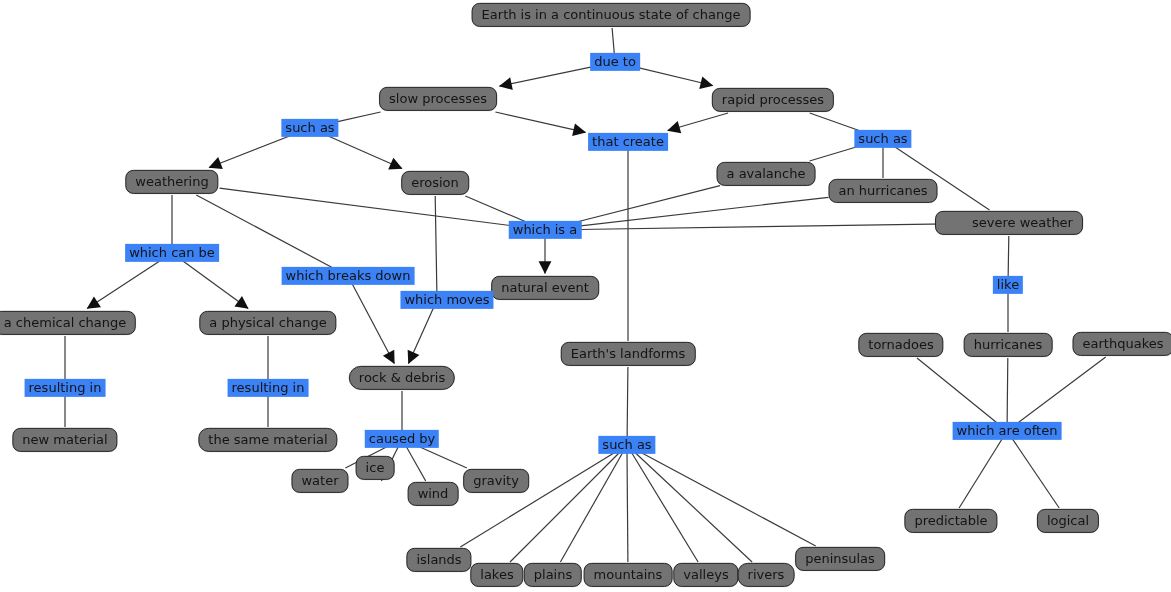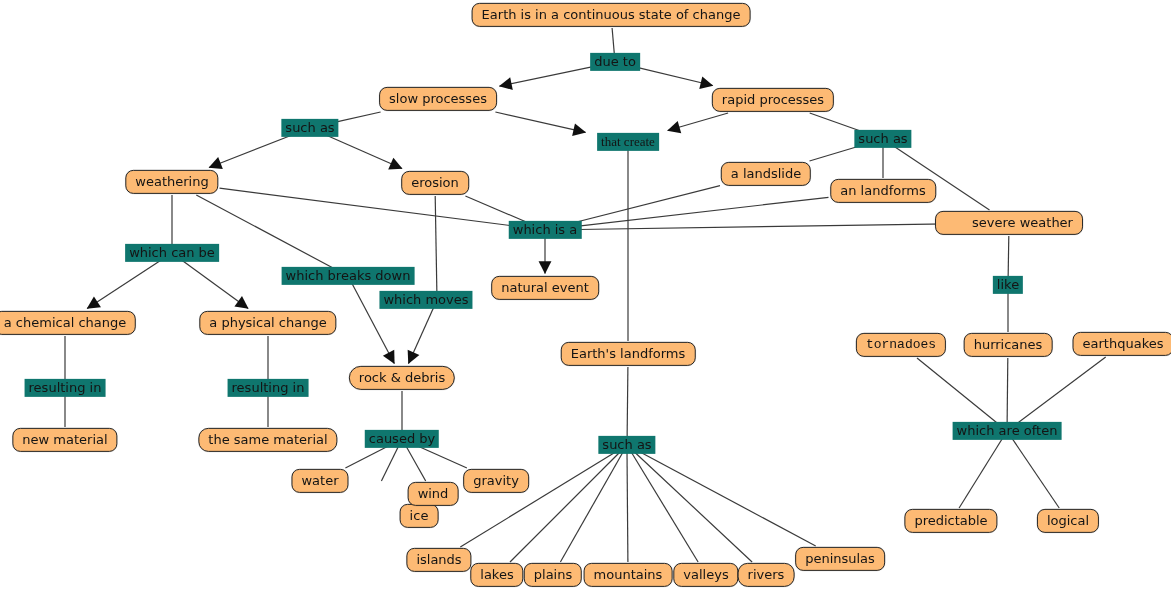--- a/index.html
+++ b/index.html
@@ -25,28 +25,28 @@
     position: absolute;
     transform: translate(-50%, -50%);
     white-space: nowrap;
     z-index: 2;
     font-size: 13px;
     color: #141414;
     line-height: 1.25;
     cursor: default;
   }
   .node.concept {
-    background: #fdba74;
+    background: #737373;
     border: 1.5px solid #252525;
     border-radius: 8px;
     padding: 3px 9px;
     box-shadow: 0 0 0 0.5px rgba(0,0,0,0.08);
   }
   .node.link {
-    background: #0f766e;
+    background: #3b82f6;
     padding: 1px 4px;
   }
 </style>
 </head>
 <body>
 
 <div id="canvas">
   <svg id="edges" width="1171" height="592" viewBox="0 0 1171 592">
     <defs>
       <marker id="arrowhead" markerUnits="userSpaceOnUse" markerWidth="14" markerHeight="14" viewBox="0 0 12 12" refX="11" refY="6" orient="auto">
@@ -104,49 +104,49 @@
       <line x1="1003.3" y1="437.0" x2="959.1" y2="508.0" stroke="#3a3a3a" stroke-width="1.2"></line>
       <line x1="1011.1" y1="437.0" x2="1059.2" y2="508.0" stroke="#3a3a3a" stroke-width="1.2"></line>
     </svg>
 
 <div class="node concept" style="left: 611px; top: 15px;">Earth is in a continuous state of change</div>
     <div class="node link" style="left: 615px; top: 62px;">due to</div>
     <div class="node concept" style="left: 438px; top: 99px;">slow processes</div>
     <div class="node concept" style="left: 773px; top: 100px;">rapid processes</div>
     <div class="node link" style="left: 310px; top: 128px;">such as</div>
     <div class="node link" style="left: 883px; top: 139px;">such as</div>
-    <div class="node link" style="left: 628px; top: 142px; font-family: Liberation Serif, serif;">that create</div>
+    <div class="node link" style="left: 628px; top: 142px;">that create</div>
     <div class="node concept" style="left: 172px; top: 182px;">weathering</div>
     <div class="node concept" style="left: 435px; top: 183px;">erosion</div>
-    <div class="node concept" style="left: 766px; top: 174px;">a landslide</div>
-    <div class="node concept" style="left: 883px; top: 191px;">an landforms</div>
+    <div class="node concept" style="left: 766px; top: 174px;">a avalanche</div>
+    <div class="node concept" style="left: 883px; top: 191px;">an hurricanes</div>
     <div class="node concept" style="left: 1009px; top: 223px; padding-left: 36px;">severe weather</div>
     <div class="node link" style="left: 545px; top: 230px;">which is a</div>
     <div class="node link" style="left: 172px; top: 253px;">which can be</div>
     <div class="node link" style="left: 348px; top: 276px;">which breaks down</div>
     <div class="node link" style="left: 1008px; top: 285px;">like</div>
     <div class="node concept" style="left: 545px; top: 288px;">natural event</div>
-    <div class="node link" style="left: 426px; top: 300px;">which moves</div>
+    <div class="node link" style="left: 447px; top: 300px;">which moves</div>
     <div class="node concept" style="left: 65px; top: 323px;">a chemical change</div>
     <div class="node concept" style="left: 268px; top: 323px;">a physical change</div>
     <div class="node concept" style="left: 1123px; top: 344px;">earthquakes</div>
-    <div class="node concept" style="left: 901px; top: 345px; font-family: Liberation Mono, monospace;">tornadoes</div>
+    <div class="node concept" style="left: 901px; top: 345px;">tornadoes</div>
     <div class="node concept" style="left: 1008px; top: 345px;">hurricanes</div>
     <div class="node concept" style="left: 628px; top: 354px;">Earth's landforms</div>
     <div class="node concept" style="left: 402px; top: 378px; border-radius: 12px;">rock &amp; debris</div>
     <div class="node link" style="left: 65px; top: 388px;">resulting in</div>
     <div class="node link" style="left: 268px; top: 388px;">resulting in</div>
     <div class="node link" style="left: 1007px; top: 431px;">which are often</div>
     <div class="node link" style="left: 402px; top: 439px;">caused by</div>
     <div class="node concept" style="left: 65px; top: 440px;">new material</div>
     <div class="node concept" style="left: 268px; top: 440px; border-radius: 10px;">the same material</div>
     <div class="node link" style="left: 627px; top: 445px;">such as</div>
     <div class="node concept" style="left: 320px; top: 481px; border-radius: 8px;">water</div>
     <div class="node concept" style="left: 496px; top: 481px;">gravity</div>
-    <div class="node concept" style="left: 375px; top: 516px; margin-left: 44px;">ice</div>
+    <div class="node concept" style="left: 375px; top: 468px;">ice</div>
     <div class="node concept" style="left: 433px; top: 494px;">wind</div>
     <div class="node concept" style="left: 951px; top: 521px;">predictable</div>
     <div class="node concept" style="left: 1068px; top: 521px;">logical</div>
     <div class="node concept" style="left: 840px; top: 559px;">peninsulas</div>
     <div class="node concept" style="left: 439px; top: 560px;">islands</div>
     <div class="node concept" style="left: 497px; top: 575px;">lakes</div>
     <div class="node concept" style="left: 553px; top: 575px;">plains</div>
     <div class="node concept" style="left: 628px; top: 575px;">mountains</div>
     <div class="node concept" style="left: 706px; top: 575px;">valleys</div>
     <div class="node concept" style="left: 766px; top: 575px; border-radius: 10px;">rivers</div>

